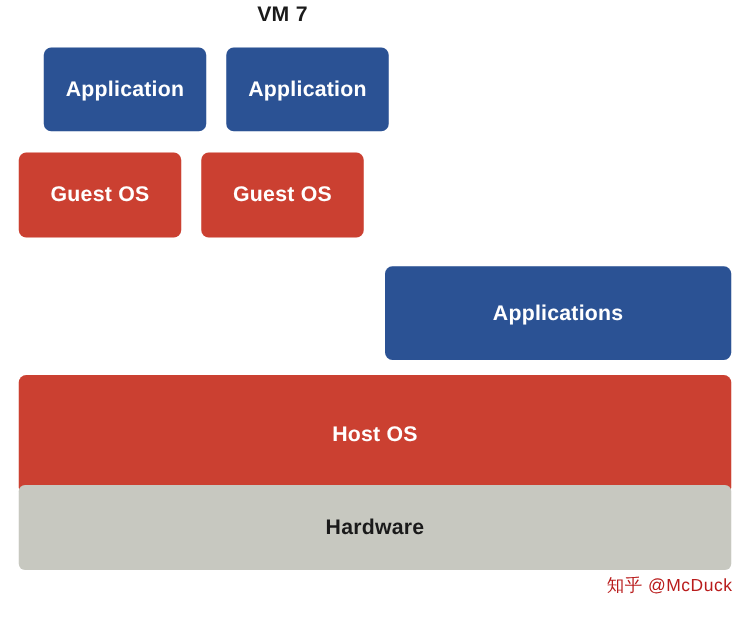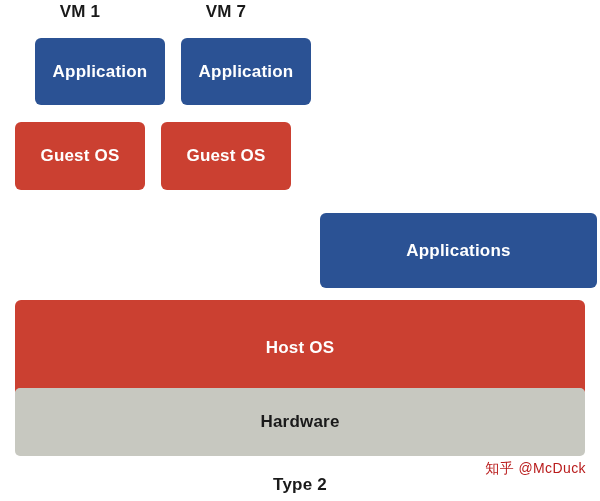--- a/index.html
+++ b/index.html
@@ -50,21 +50,21 @@
   #vm1-label { left: 15px;  top: 2px;   width: 130px; }
   #vm2-label { left: 161px; top: 2px;   width: 130px; }
 
   #app-vm1   { left: 15px;  top: 38px;  width: 130px; height: 67px; }
   #app-vm2   { left: 161px; top: 38px;  width: 130px; height: 67px; }
 
   #guest-vm1 { left: 15px;  top: 122px; width: 130px; height: 68px; }
   #guest-vm2 { left: 161px; top: 122px; width: 130px; height: 68px; }
 
   #hypervisor { left: 15px;  top: 213px; width: 276px; height: 75px; }
-  #applications { left: 320px; top: 213px; width: 277px; height: 75px; }
+  #applications { left: 308px; top: 213px; width: 277px; height: 75px; }
 
   #hostos    { left: 15px;  top: 300px; width: 570px; height: 96px; }
   #hardware  { left: 15px;  top: 388px; width: 570px; height: 68px; border-radius: 5px; text-align: center; }
 
   #type-label {
     position: absolute;
     left: 0; right: 0;
     top: 475px;
     text-align: center;
     font-size: 17px;
@@ -80,32 +80,30 @@
     color: #b91c1c;
     white-space: nowrap;
     letter-spacing: 0.4px;
   }
 </style>
 </head>
 <body>
 
 <div id="diagram">
 
-  <div class="vm-label" id="vm1-label">VM 1</div>
   <div class="vm-label" id="vm2-label">VM 7</div>
 
   <div class="block app" id="app-vm1">Application</div>
   <div class="block app" id="app-vm2">Application</div>
 
   <div class="block guest" id="guest-vm1">Guest OS</div>
   <div class="block guest" id="guest-vm2">Guest OS</div>
 
   <div class="block apps" id="applications">Applications</div>
 
   <div class="block hostos" id="hostos">Host OS</div>
 
   <div class="block hardware" id="hardware">Hardware</div>
 
-  <div id="type-label">Type 2</div>
 
   <div id="watermark">知乎 @McDuck</div>
 
 </div>
 
 </body></html>

